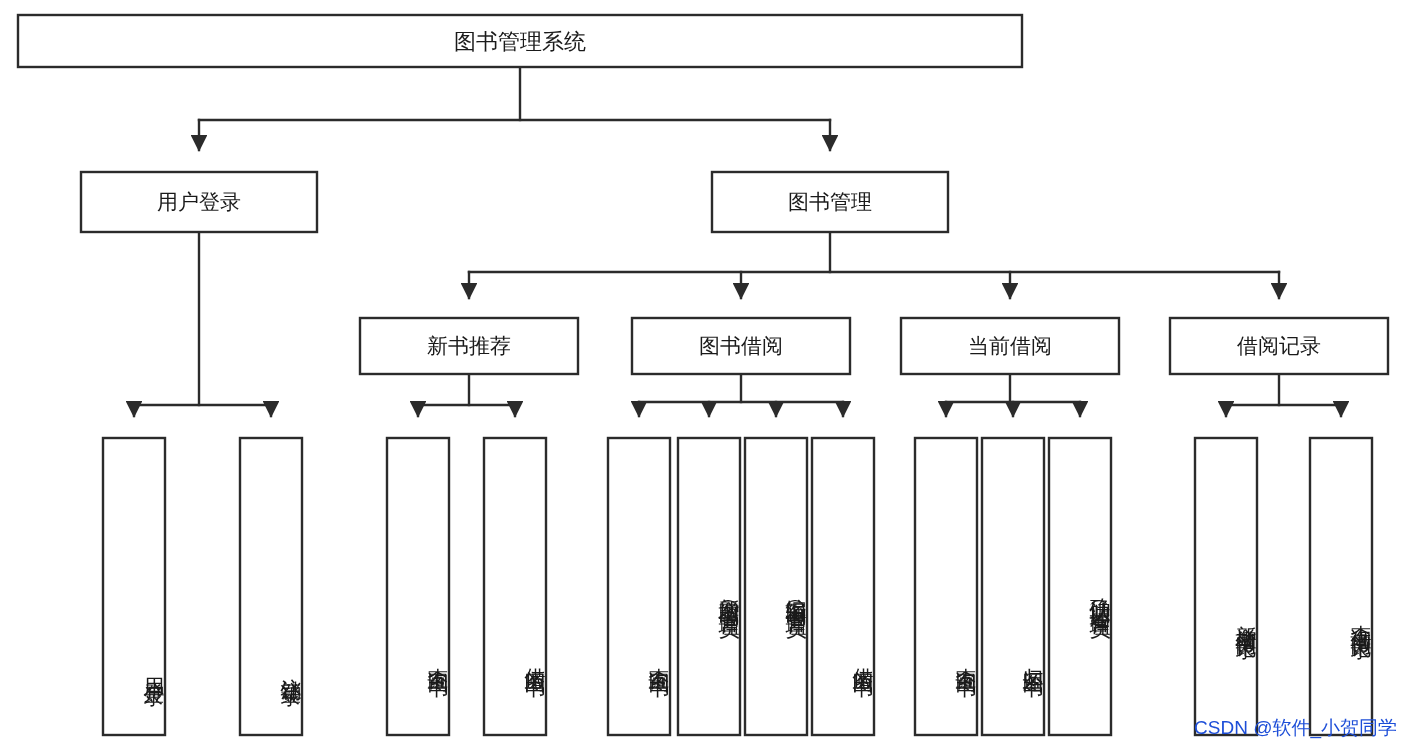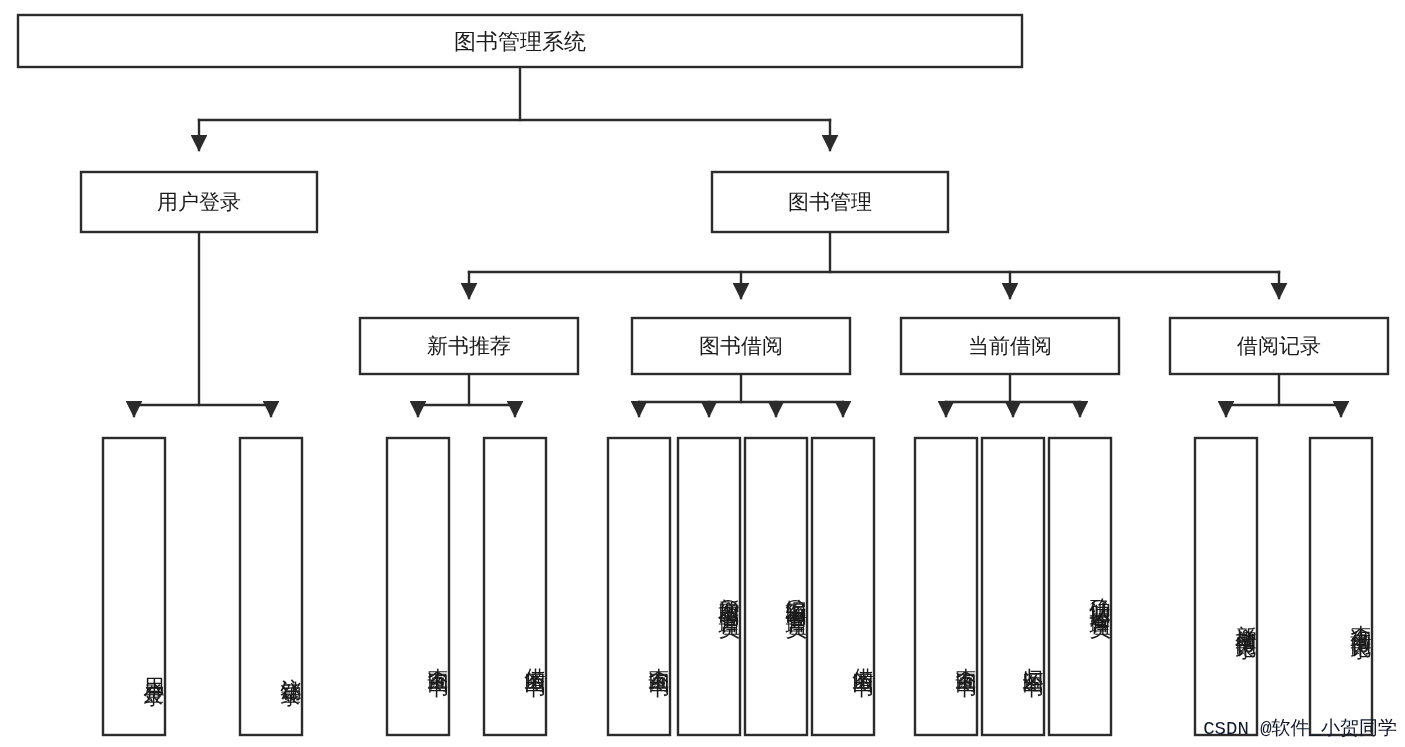--- a/index.html
+++ b/index.html
@@ -66,23 +66,23 @@
     white-space: nowrap;
     display: flex;
     align-items: flex-start;
     justify-content: center;
     pointer-events: none;
   }
   .watermark {
     position: absolute;
     right: 8px;
     bottom: 6px;
-    font-family: Liberation Mono, monospace;
+    font-family: Liberation Sans, sans-serif;
     font-size: 19px;
-    color: #0f172a;
+    color: #1d4ed8;
     white-space: nowrap;
   }
 </style>
 </head>
 <body>
 
 <div id="diagram-root">
 
   <svg class="diagram-canvas" viewBox="0 0 1405 747" xmlns="http://www.w3.org/2000/svg">
 

